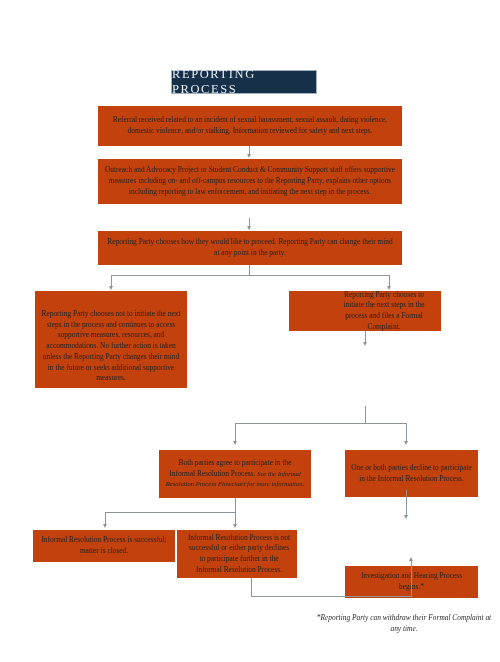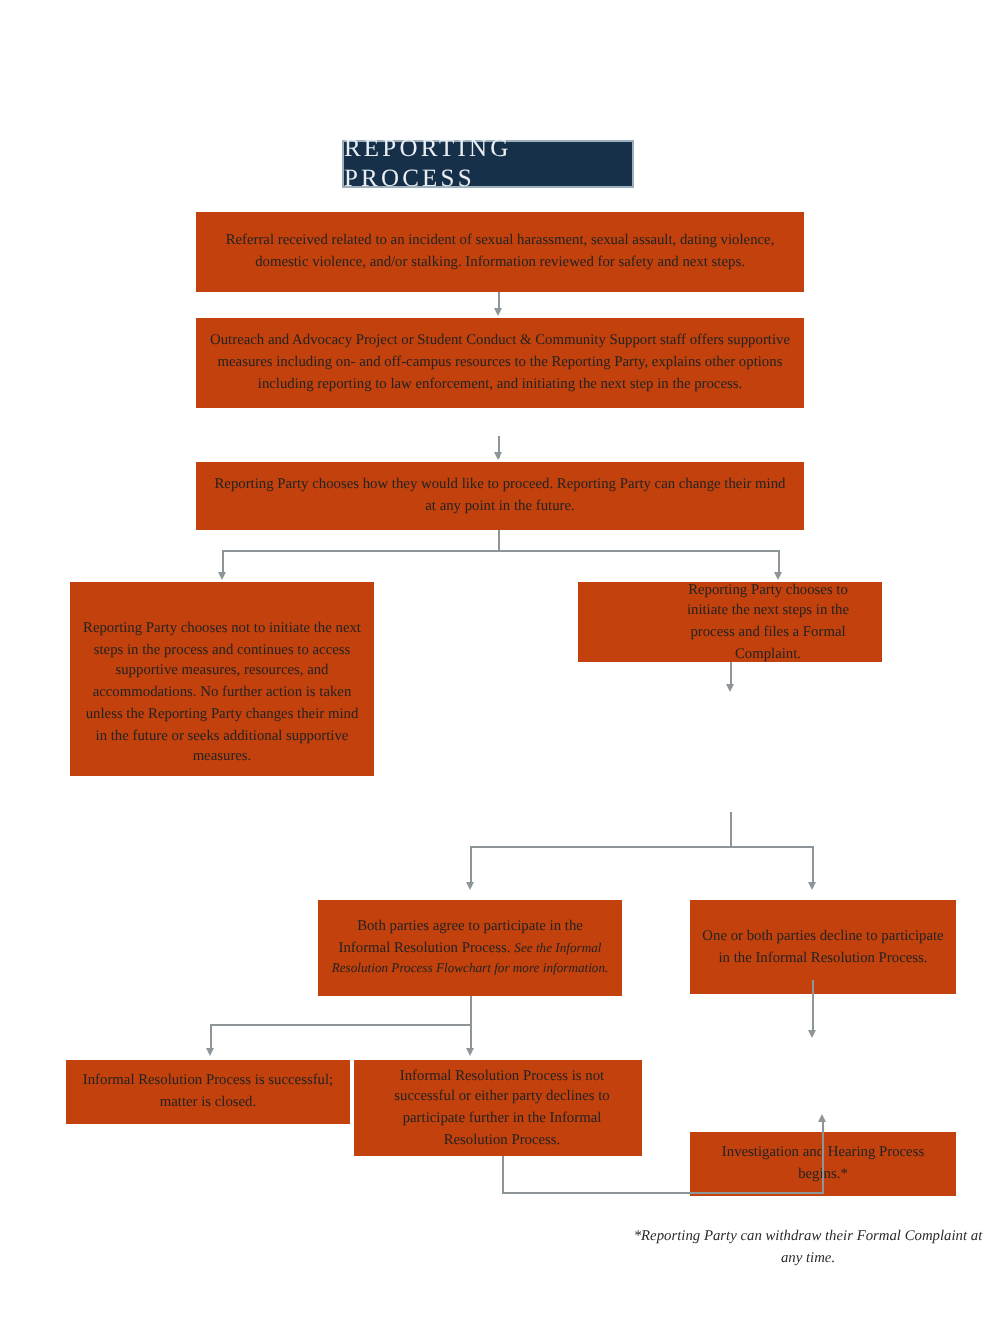--- a/index.html
+++ b/index.html
@@ -91,21 +91,21 @@
   <div class="conn vline" style="left:249px;top:146px;height:10px;"></div>
   <div class="arrow arrow-down" style="left:247px;top:154px;"></div>
 
   <div class="node" style="left:98px;top:159px;width:304px;height:45px;">
     <span class="txt">Outreach and Advocacy Project or Student Conduct &amp; Community Support staff offers supportive measures including on- and off-campus resources to the Reporting Party, explains other options including reporting to law enforcement, and initiating the next step in the process.</span>
   </div>
   <div class="conn vline" style="left:249px;top:218px;height:11px;"></div>
   <div class="arrow arrow-down" style="left:247px;top:226px;"></div>
 
   <div class="node" style="left:98px;top:231px;width:304px;height:34px;">
-    <span class="txt">Reporting Party chooses how they would like to proceed. Reporting Party can change their mind at any point in the future.</span>
+    <span class="txt">Reporting Party chooses how they would like to proceed. Reporting Party can change their mind at any point in the party.</span>
   </div>
 
   <div class="conn vline" style="left:249px;top:265px;height:10px;"></div>
   <div class="conn hline" style="left:111px;top:275px;width:279px;"></div>
   <div class="conn vline" style="left:111px;top:275px;height:13px;"></div>
   <div class="arrow arrow-down" style="left:109px;top:286px;"></div>
   <div class="conn vline" style="left:389px;top:275px;height:13px;"></div>
   <div class="arrow arrow-down" style="left:387px;top:286px;"></div>
 
   <div class="node" style="left:35px;top:291px;width:152px;height:97px;align-items:flex-end;">
@@ -141,21 +141,21 @@
   <div class="conn vline" style="left:235px;top:512px;height:14px;"></div>
   <div class="arrow arrow-down" style="left:233px;top:524px;"></div>
 
   <div class="conn vline" style="left:406px;top:490px;height:27px;"></div>
   <div class="arrow arrow-down" style="left:404px;top:515px;"></div>
 
   <div class="node" style="left:33px;top:530px;width:142px;height:32px;">
     <span class="txt">Informal Resolution Process is successful; matter is closed.</span>
   </div>
 
-  <div class="node" style="left:177px;top:530px;width:144px;height:48px;padding-left:10px;">
+  <div class="node" style="left:177px;top:530px;width:120px;height:48px;padding-left:10px;">
     <span class="txt">Informal Resolution Process is not successful or either party declines to participate further in the Informal Resolution Process.</span>
   </div>
 
   <div class="node" style="left:345px;top:521px;width:133px;height:32px;margin-top:45px;">
     <span class="txt">Investigation and Hearing Process begins.*</span>
   </div>
 
   <div class="conn vline" style="left:251px;top:578px;height:18px;"></div>
   <div class="conn hline" style="left:251px;top:596px;width:161px;"></div>
   <div class="conn vline" style="left:411px;top:561px;height:35px;"></div>

